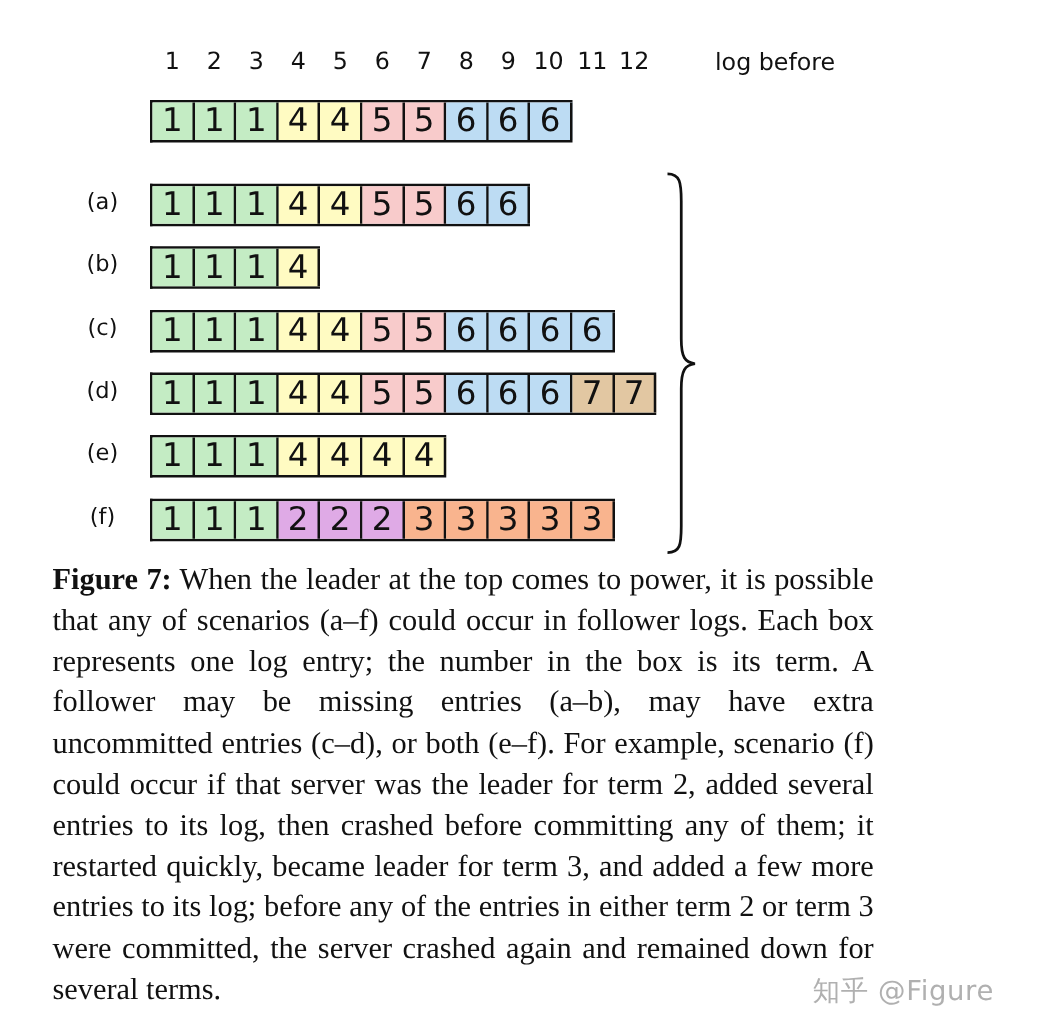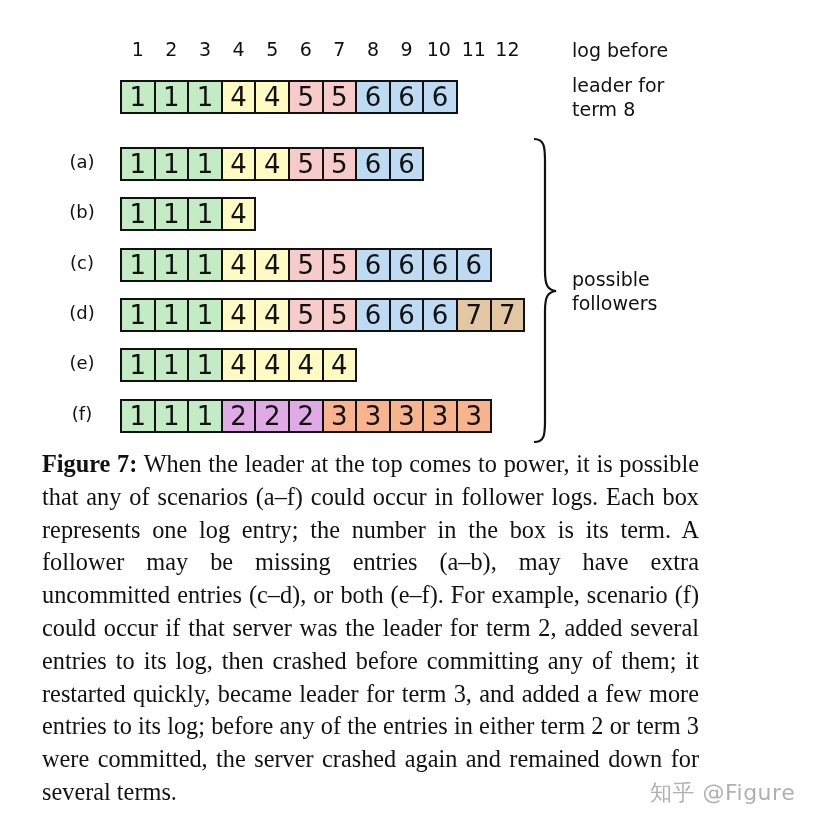--- a/index.html
+++ b/index.html
@@ -37,24 +37,20 @@
       <div class="idx" style="left: 255.4px;">5</div>
       <div class="idx" style="left: 289px;">6</div>
       <div class="idx" style="left: 322.6px;">7</div>
       <div class="idx" style="left: 356.2px;">8</div>
       <div class="idx" style="left: 389.8px;">9</div>
       <div class="idx" style="left: 422px;">10</div>
       <div class="idx" style="left: 457px;">11</div>
       <div class="idx" style="left: 490.6px;">12</div>
     </div>
   <div class="side-label" style="left:572px; top:38px;">log before</div>
-  <div class="side-label" style="left:572px; top:73px;">
-    <div>leader for</div>
-    <div>term 8</div>
-  </div>
 
   <div id="leader-row" class="row" style="top: 80px; width: 338px;">
       <div class="cell" style="background: rgb(196, 236, 196);">1</div>
       <div class="cell" style="background: rgb(196, 236, 196);">1</div>
       <div class="cell" style="background: rgb(196, 236, 196);">1</div>
       <div class="cell" style="background: rgb(255, 251, 194);">4</div>
       <div class="cell" style="background: rgb(255, 251, 194);">4</div>
       <div class="cell" style="background: rgb(248, 203, 203);">5</div>
       <div class="cell" style="background: rgb(248, 203, 203);">5</div>
       <div class="cell" style="background: rgb(189, 220, 243);">6</div>
@@ -132,24 +128,20 @@
         <div class="cell" style="background: rgb(249, 180, 142);">3</div>
         <div class="cell" style="background: rgb(249, 180, 142);">3</div>
         <div class="cell" style="background: rgb(249, 180, 142);">3</div>
         <div class="cell" style="background: rgb(249, 180, 142);">3</div>
       </div>
     </div>
 
   <svg class="brace" width="40" height="310" viewBox="0 0 40 310">
     <path d="M6 3 C 16 3, 17 10, 17 25 L 17 135 C 17 150, 20 154, 28 155 C 20 156, 17 160, 17 175 L 17 285 C 17 300, 16 306, 6 306" fill="none" stroke="#111" stroke-width="2.2"></path>
   </svg>
-  <div class="side-label" style="left:572px; top:267px;">
-    <div>possible</div>
-    <div>followers</div>
-  </div>
 </div>
 
 <div class="caption">
   <b>Figure 7:</b>
   <span>When the leader at the top comes to power, it is possible that any of scenarios (a–f) could occur in follower logs. Each box represents one log entry; the number in the box is its term. A follower may be missing entries (a–b), may have extra uncommitted entries (c–d), or both (e–f). For example, scenario (f) could occur if that server was the leader for term 2, added several entries to its log, then crashed before committing any of them; it restarted quickly, became leader for term 3, and added a few more entries to its log; before any of the entries in either term 2 or term 3 were committed, the server crashed again and remained down for several terms.</span>
 </div>
 
 <div class="watermark">知乎 @Figure</div>
 
 </body></html>

